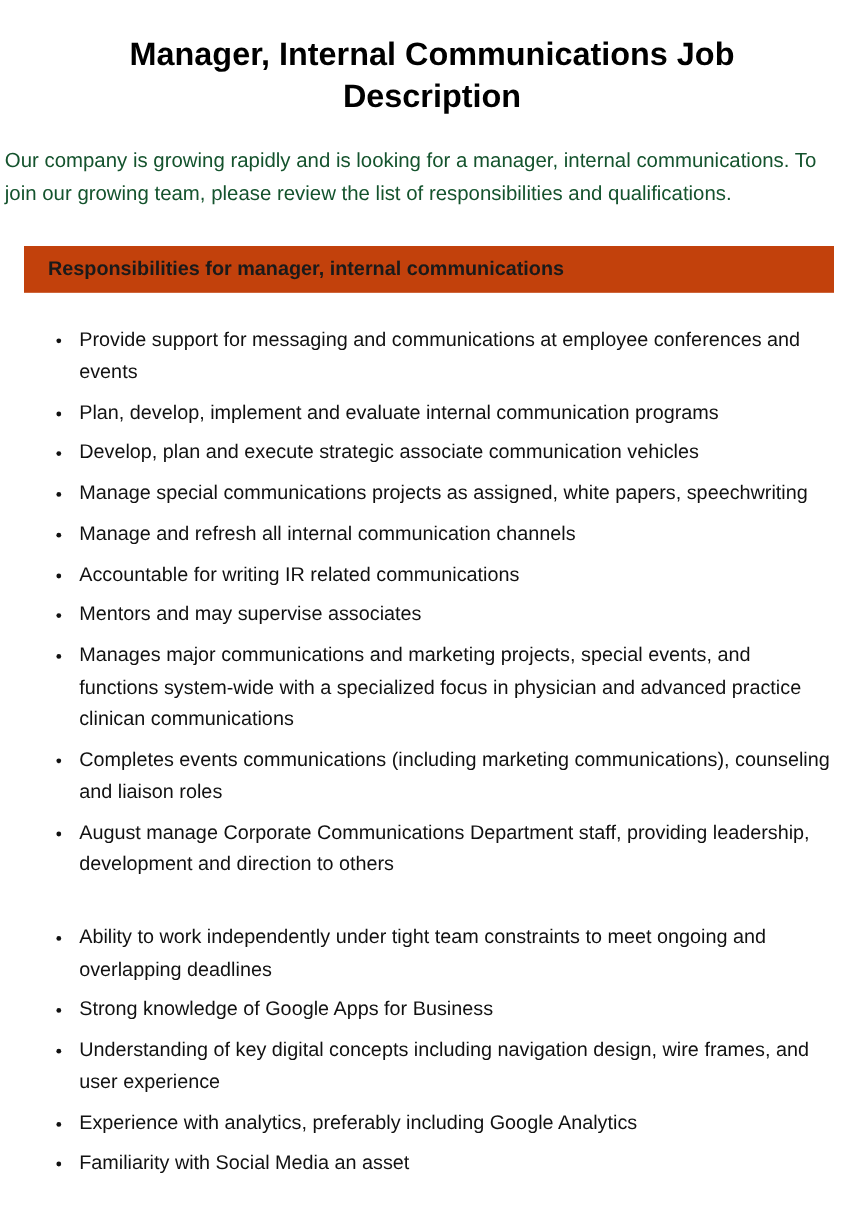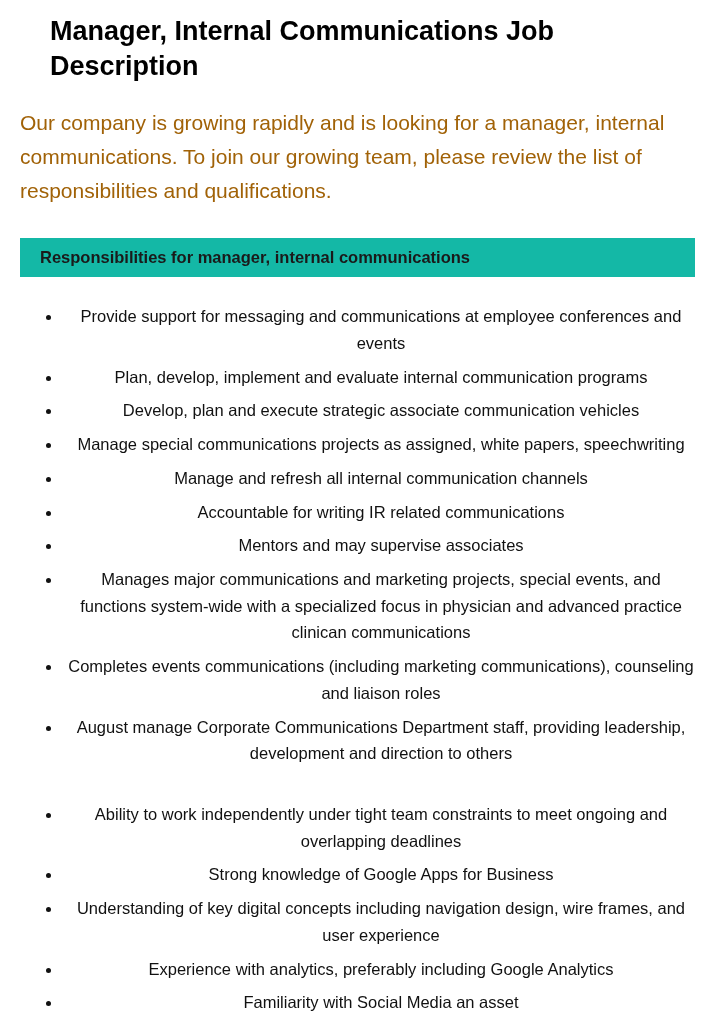--- a/index.html
+++ b/index.html
@@ -16,48 +16,48 @@
     -webkit-font-smoothing: antialiased;
   }
   .page {
     width: 720px;
     padding: 6px 0 24px 0;
   }
   .page-title {
     font-size: 27px;
     line-height: 1.3;
     font-weight: 700;
-    margin: 8px 50px 22px 50px;
+    text-align: center;
+    margin: 22px 50px 22px 50px;
     color: #000000;
   }
   .intro {
-    font-size: 21px;
+    font-size: 17px;
     line-height: 1.62;
-    margin: 0 24px 30px 20px;
-    color: #a16207;
+    margin: 0 24px 30px 4px;
+    color: #14532d;
   }
   .section-header {
-    background: #14b8a6;
+    background: #c2410c;
     margin: 0 25px 0 20px;
     padding: 10px 20px;
     font-size: 16.5px;
     font-weight: 700;
     color: #1a1a1a;
   }
   .bullet-list {
     margin: 26px 24px 34px 20px;
     padding: 0 0 0 42px;
     font-size: 16.5px;
     line-height: 1.62;
     color: #111111;
   }
   .bullet-list li {
     margin: 0 0 7px 0;
     padding-left: 4px;
-    text-align: center;
   }
   .bullet-list li::marker {
     color: #111111;
     font-size: 0.95em;
   }
 </style>
 </head>
 <body>
 
 <div class="page">

